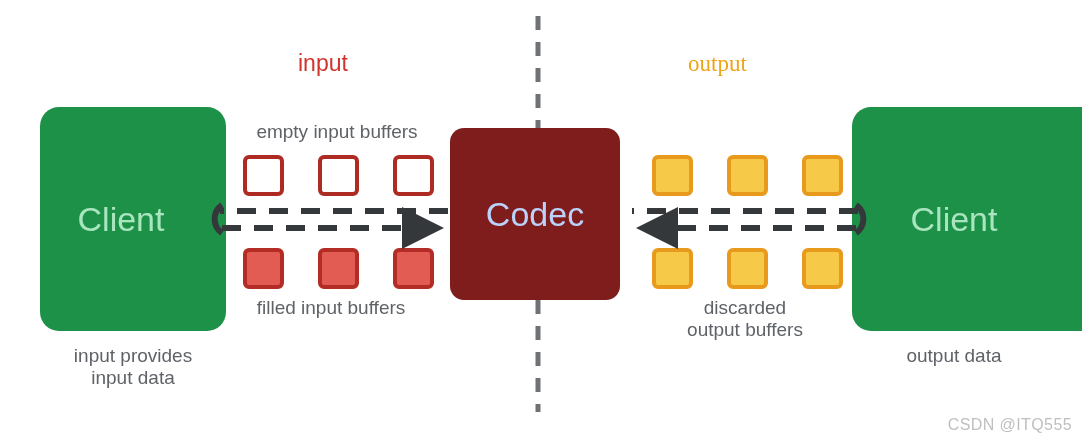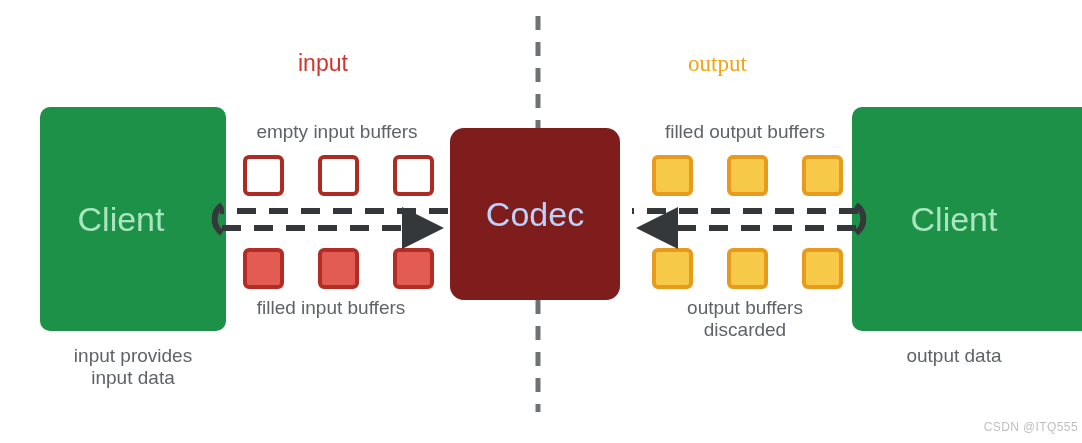--- a/index.html
+++ b/index.html
@@ -38,21 +38,21 @@
     justify-content: center;
   }
   .block-label {
     font-size: 34px;
     font-weight: 400;
     line-height: 1;
     white-space: nowrap;
   }
   .client-box {
     background: #1E9148;
-    border-radius: 10px;
+    border-radius: 19px;
   }
   .client-box .block-label { color: #A9E5BE; }
   #client-left  { left: 40px;  top: 107px; width: 186px; height: 224px; }
   #client-left .block-label { transform: translateX(-12px); }
   #client-right { left: 852px; top: 107px; width: 248px; height: 224px; }
   #client-right .block-label { transform: translateX(-22px); }
 
   #codec-box {
     left: 450px; top: 128px; width: 170px; height: 172px;
     background: #7f1d1d;
@@ -103,23 +103,23 @@
     left: 0;
     top: 0;
     width: 1082px;
     height: 443px;
     pointer-events: none;
   }
 
   
   #watermark {
     position: absolute;
-    right: 4px;
+    right: 10px;
     bottom: 9px;
-    font-size: 12px;
+    font-size: 16px;
     color: #BFBFBF;
     letter-spacing: 0.4px;
     white-space: nowrap;
   }
 </style>
 </head>
 <body>
 
 <div id="stage">
 
@@ -133,24 +133,23 @@
   <div class="block" id="codec-box">
     <span class="block-label">Codec</span>
   </div>
 
   <div class="block client-box" id="client-right">
     <span class="block-label">Client</span>
   </div>
 
   <div class="caption" id="cap-empty-input">empty input buffers</div>
   <div class="caption" id="cap-filled-input">filled input buffers</div>
-  <div class="caption" id="cap-filled-output">filled output buffers</div>
   <div class="caption" id="cap-discarded">
+    <div>discarded</div>
     <div>output buffers</div>
-    <div>discarded</div>
   </div>
 
   <div class="caption" style="left:40px; top:345px; width:186px;">
     <div>input provides</div>
     <div>input data</div>
   </div>
   <div class="caption" style="left:852px; top:345px; width:204px;">
     <div>output data</div>
   </div>
 

